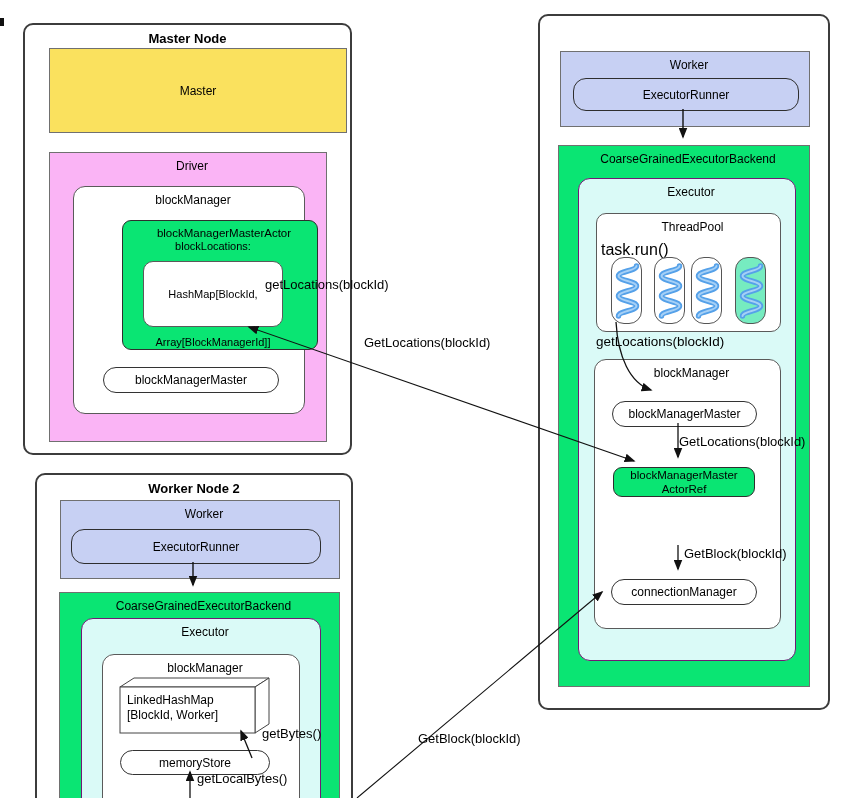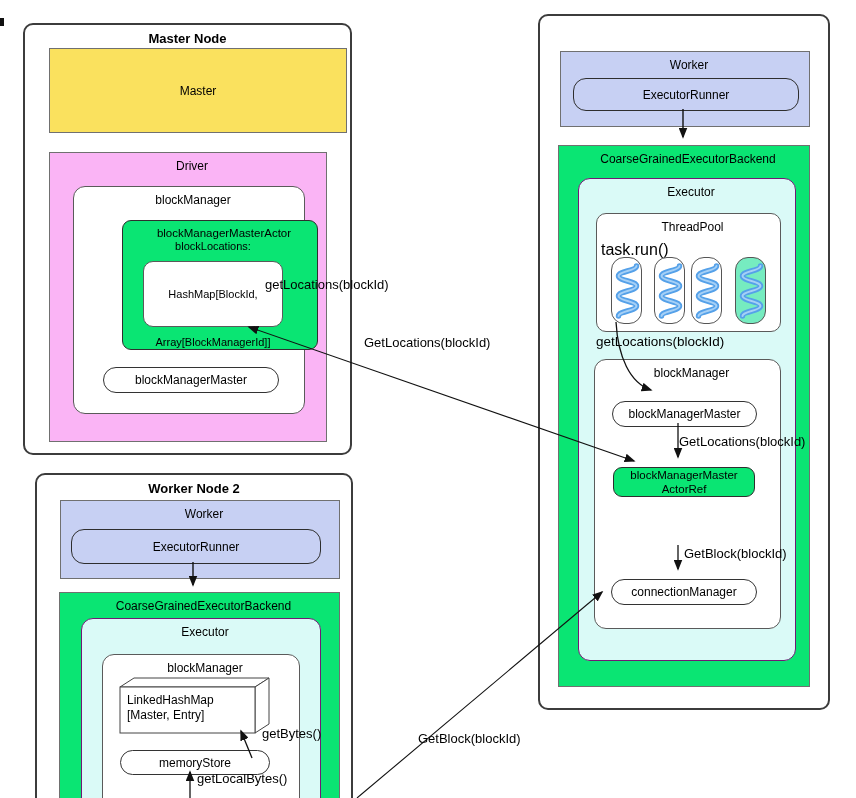--- a/index.html
+++ b/index.html
@@ -85,21 +85,21 @@
         <div class="box white-round" style="left:20px;top:35px;width:198px;height:168px;">
           <div class="lbl-top">blockManager</div>
 
           <svg style="position:absolute;left:10px;top:15px;" width="165" height="70" viewBox="0 0 165 70">
             <polygon points="7,17 21,8 156,8 142,17" fill="#fff" stroke="#444" stroke-width="1"></polygon>
             <polygon points="142,17 156,8 156,54 142,63" fill="#fff" stroke="#444" stroke-width="1"></polygon>
             <rect x="7" y="17" width="135" height="46" fill="#fff" stroke="#444" stroke-width="1"></rect>
           </svg>
           <div class="multiline" style="position:absolute;left:24px;top:38px;font-size:12px;line-height:15px;">
             <span>LinkedHashMap</span>
-            <span>[Master, Entry]</span>
+            <span>[BlockId, Worker]</span>
           </div>
 
           <div class="box pill" style="left:17px;top:95px;width:150px;height:25px;">
             <span>memoryStore</span>
           </div>
         </div>
       </div>
     </div>
   </div>
 

